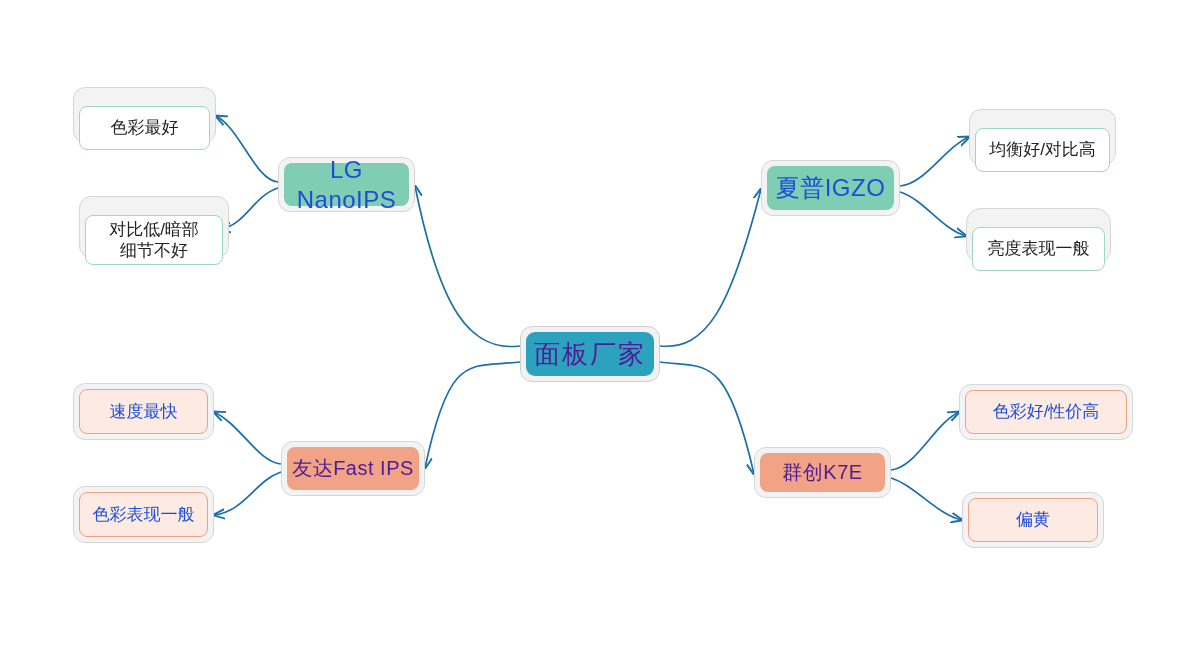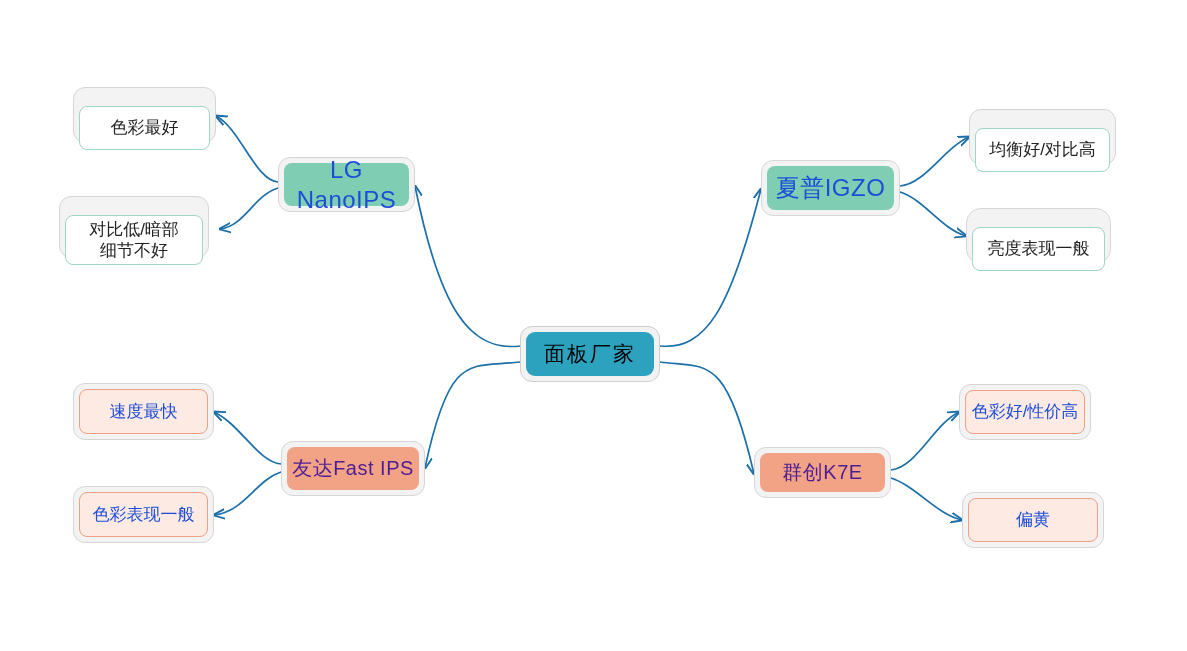--- a/index.html
+++ b/index.html
@@ -50,22 +50,22 @@
     line-height: 1.25;
     white-space: pre-line;
   }
   
   .node.root {
     border-color: #cfcfcf;
     background: #f2f2f2;
   }
   .node.root .inner {
     background: #2da2bf;
-    color: #000000;
-    font-size: 21px;
+    color: #4c1d95;
+    font-size: 26px;
     letter-spacing: 2px;
     border-radius: 9px;
   }
   
   .node.branch-green .inner {
     background: #7fcdb2;
     color: #1d4ed8;
     font-size: 24px;
     letter-spacing: 0.5px;
   }
@@ -122,21 +122,21 @@
   <div class="node root" style="left: 520px; top: 326px; width: 140px; height: 56px;">
     <div class="inner">面板厂家</div>
   </div>
 
   <div class="node branch-green" style="left: 278px; top: 157px; width: 137px; height: 55px;">
     <div class="inner">LG NanoIPS</div>
   </div>
   <div class="node leaf-green" style="left: 73px; top: 87px; width: 143px; height: 56px;">
     <div class="inner">色彩最好</div>
   </div>
-  <div class="node leaf-green" style="left: 59px; top: 196px; width: 150px; height: 62px; justify-content: center;">
+  <div class="node leaf-green" style="left: 79px; top: 196px; width: 150px; height: 62px; justify-content: center;">
     <div class="inner">对比低/暗部
 细节不好</div>
   </div>
 
   <div class="node branch-salmon" style="left: 281px; top: 441px; width: 144px; height: 55px;">
     <div class="inner">友达Fast IPS</div>
   </div>
   <div class="node leaf-salmon" style="left: 73px; top: 383px; width: 141px; height: 57px;">
     <div class="inner">速度最快</div>
   </div>
@@ -150,20 +150,20 @@
   <div class="node leaf-green" style="left: 969px; top: 109px; width: 147px; height: 56px;">
     <div class="inner">均衡好/对比高</div>
   </div>
   <div class="node leaf-green" style="left: 966px; top: 208px; width: 145px; height: 56px; border-radius: 15px;">
     <div class="inner">亮度表现一般</div>
   </div>
 
   <div class="node branch-salmon" style="left: 754px; top: 447px; width: 137px; height: 51px;">
     <div class="inner">群创K7E</div>
   </div>
-  <div class="node leaf-salmon" style="left: 959px; top: 384px; width: 132px; height: 56px; justify-content: flex-end;">
+  <div class="node leaf-salmon" style="left: 959px; top: 384px; width: 174px; height: 56px; justify-content: flex-end;">
     <div class="inner">色彩好/性价高</div>
   </div>
   <div class="node leaf-salmon" style="left: 962px; top: 492px; width: 142px; height: 56px;">
     <div class="inner">偏黄</div>
   </div>
 
 </div>
 
 </body></html>

